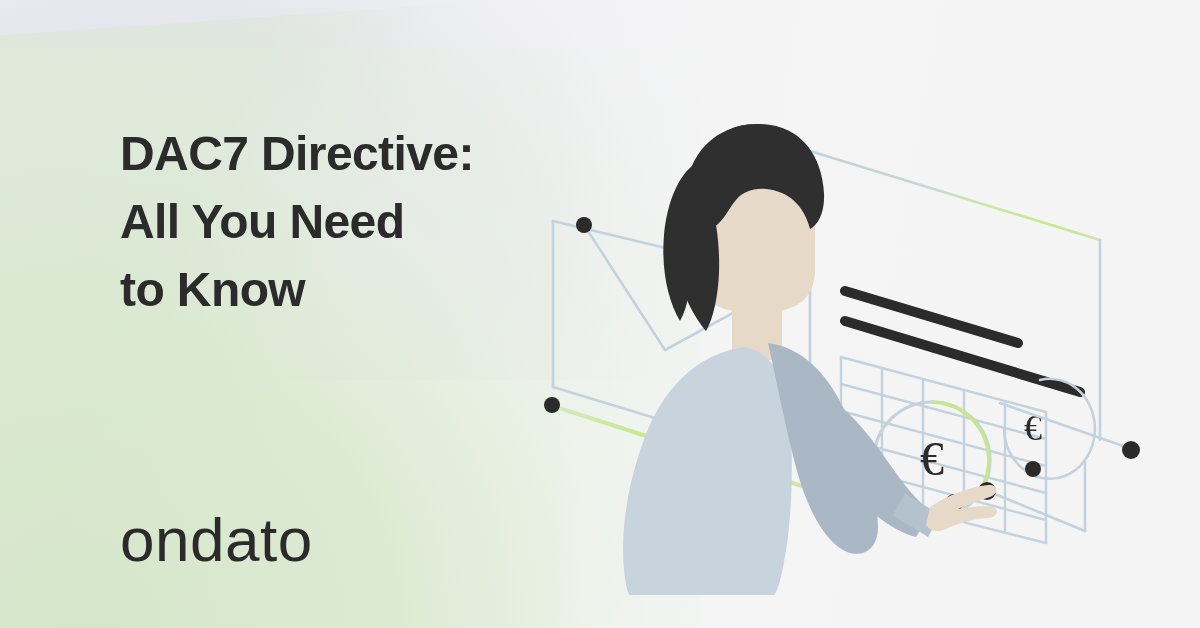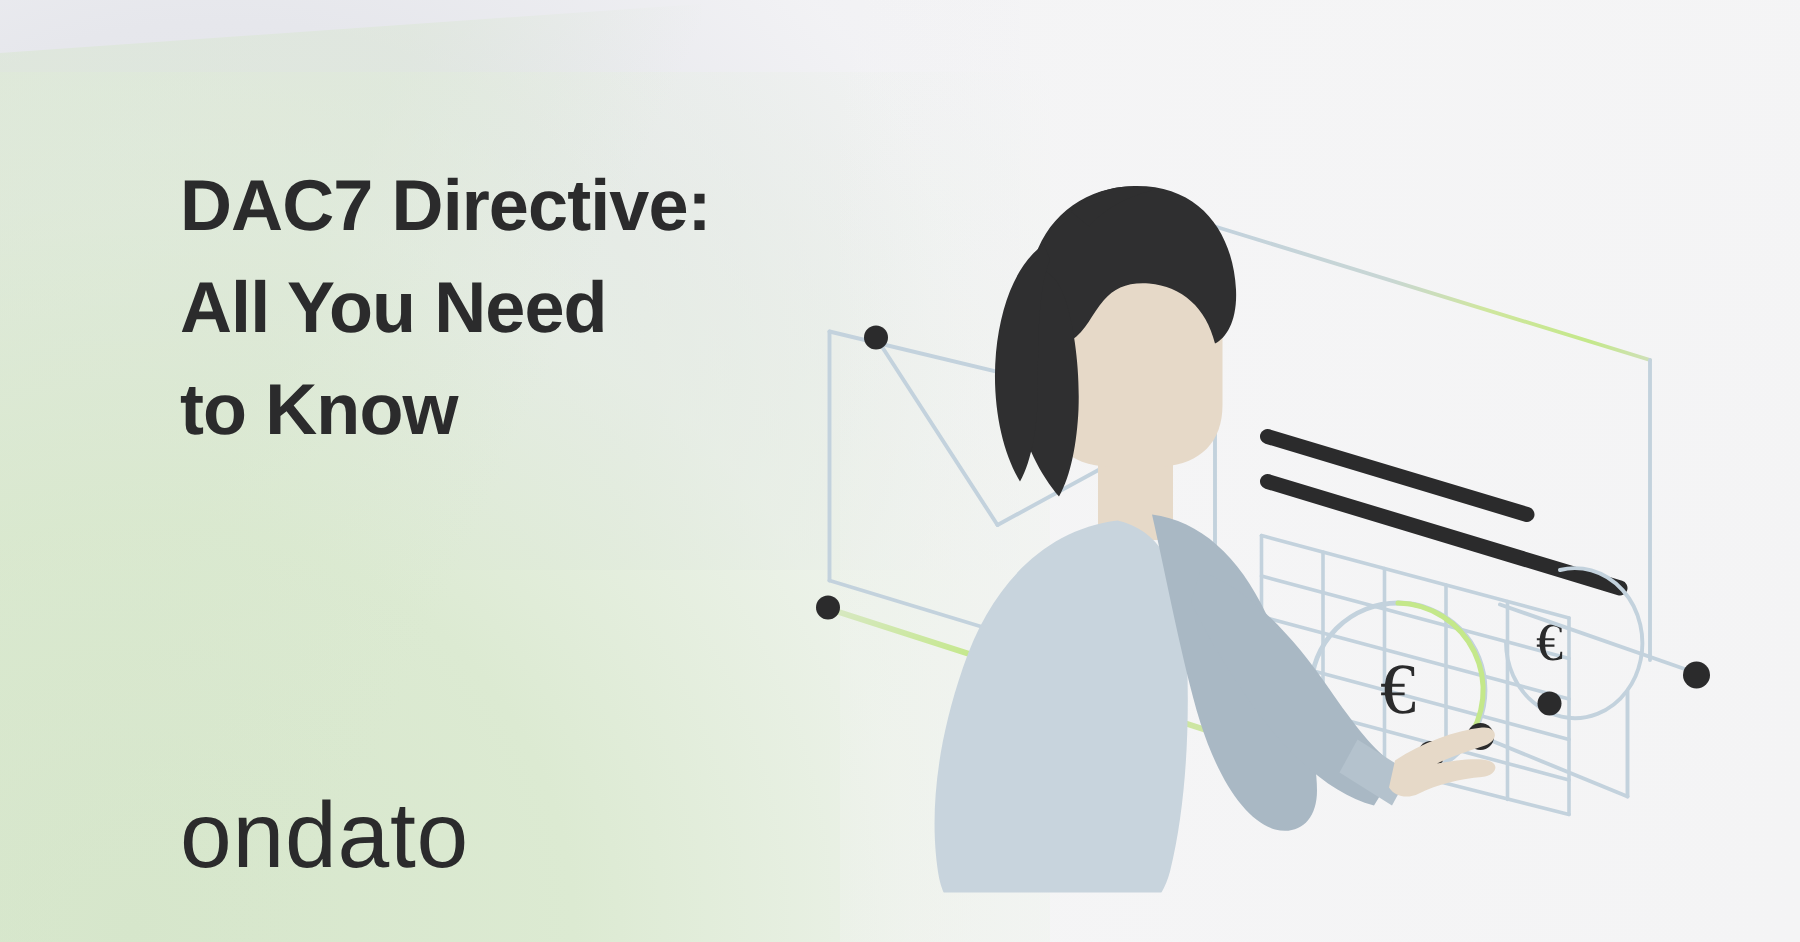--- a/index.html
+++ b/index.html
@@ -55,41 +55,40 @@
     background: linear-gradient(100deg,
                 rgba(244,244,245,0) 0%,
                 rgba(245,245,246,0.7) 40%,
                 #f4f4f5 100%);
   }
 
   
   .headline {
     position: absolute;
     left: 120px;
-    top: 104px;
+    top: 120px;
     width: 470px;
     font-size: 48px;
     font-weight: bold;
     line-height: 68px;
     letter-spacing: -0.6px;
     color: #2b2b2c;
     white-space: pre-line;
   }
 
   
   .logo {
     position: absolute;
     left: 120px;
     top: 504px;
     font-size: 62px;
     line-height: 72px;
     letter-spacing: 0.5px;
     font-weight: 400;
     color: #2b2b2c;
-    margin-top: 18px;
   }
 
   
   .illustration {
     position: absolute;
     left: 500px;
     top: 95px;
     width: 700px;
     height: 500px;
   }

